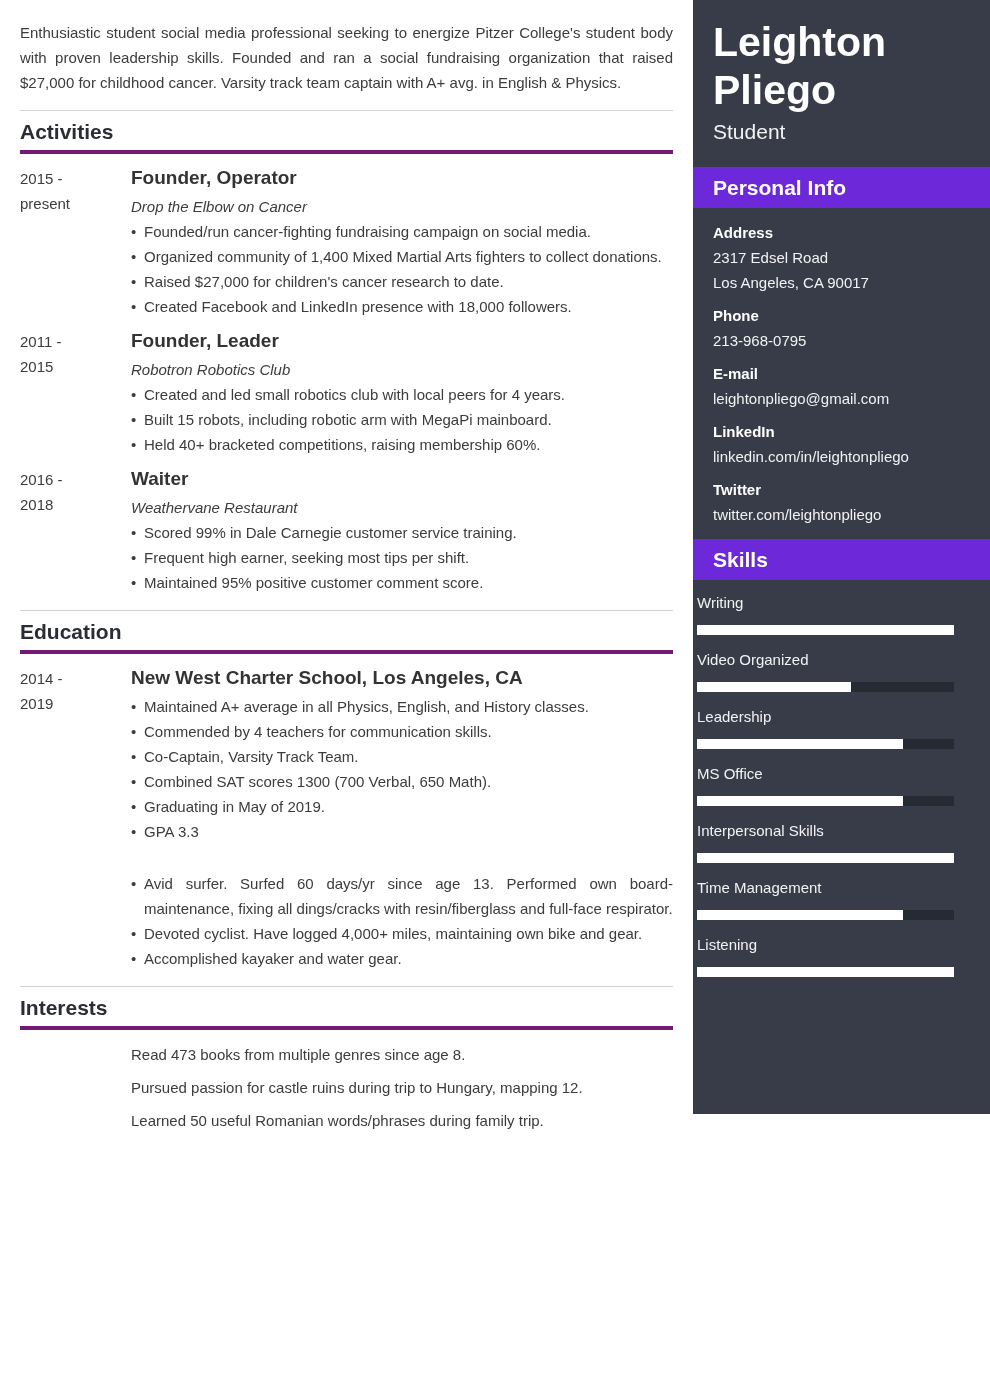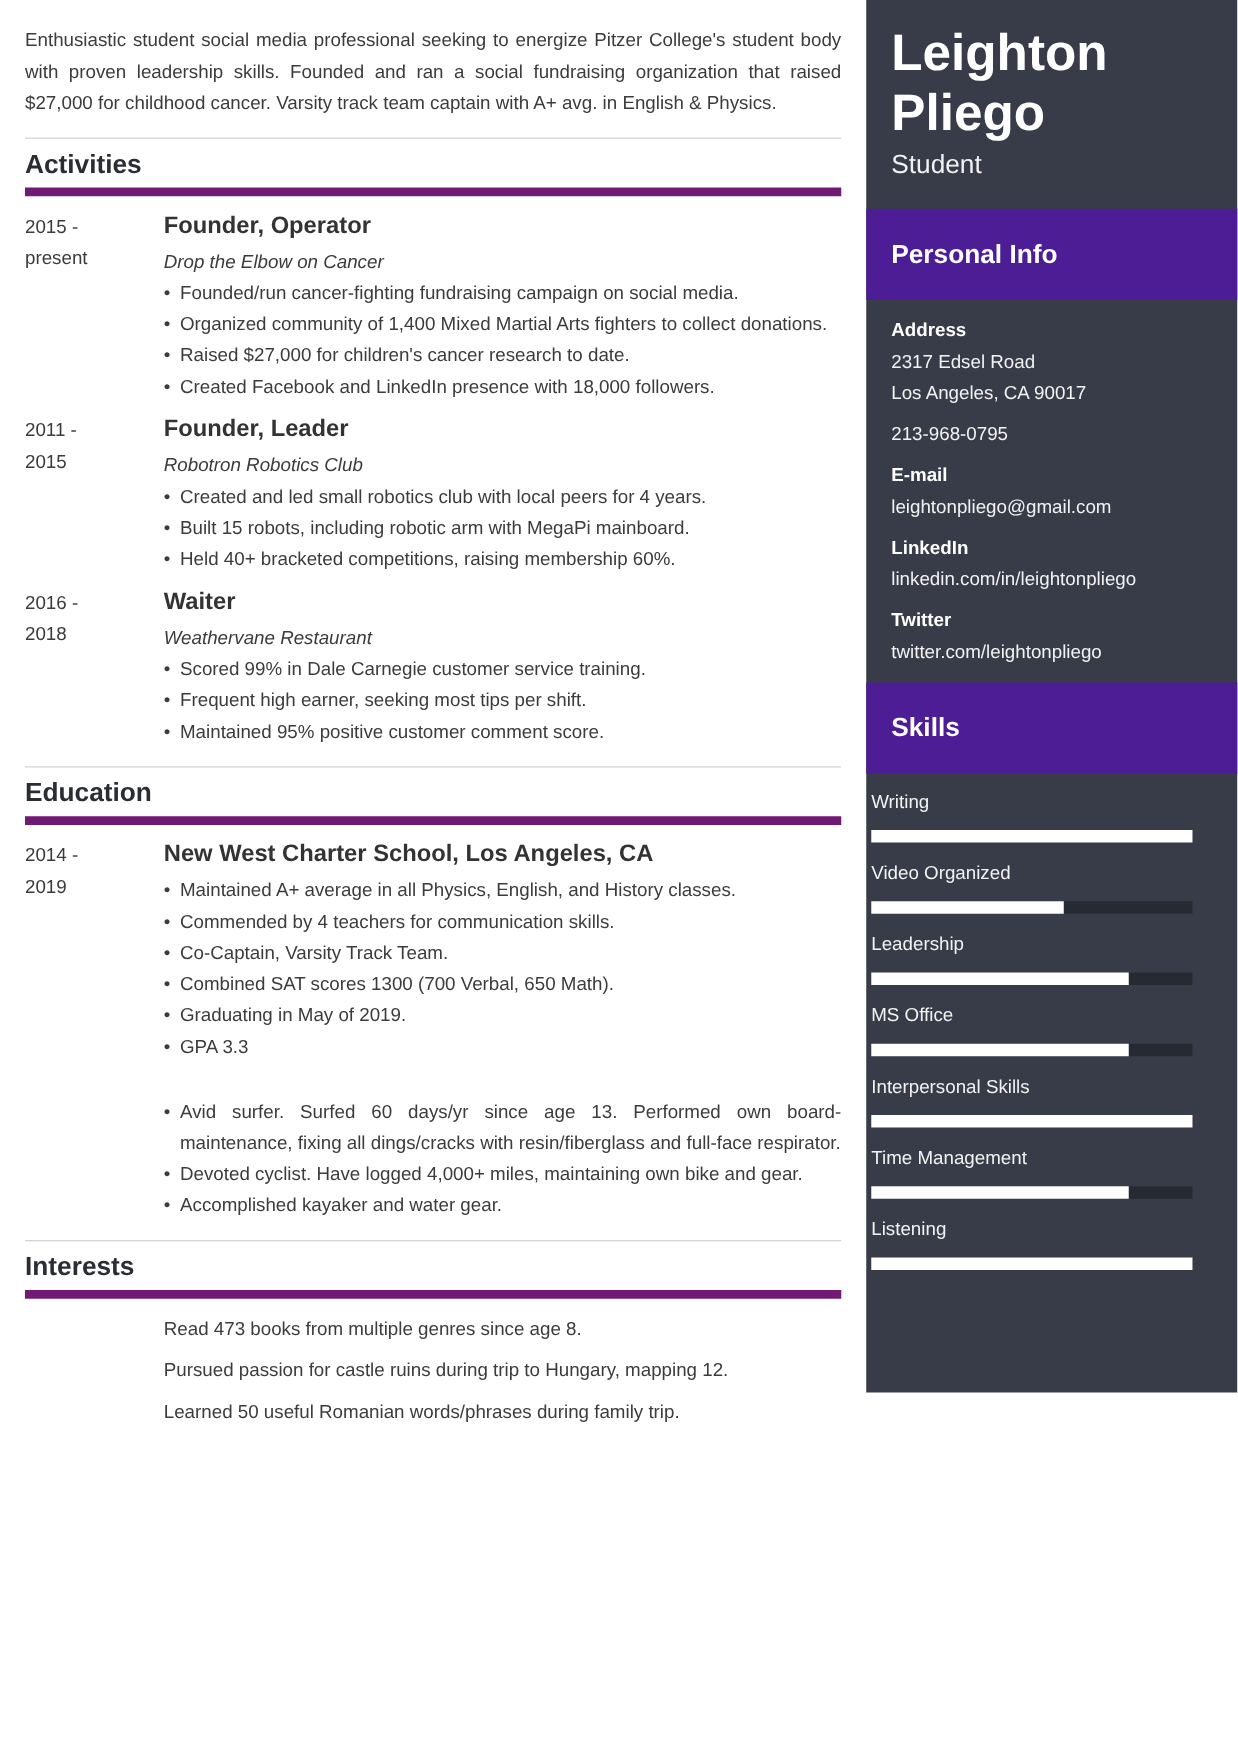--- a/index.html
+++ b/index.html
@@ -5,39 +5,39 @@
     * { box-sizing: border-box; margin: 0; padding: 0; }
     html, body { width: 990px; height: 1400px; background: #ffffff; overflow: hidden; }
     body { font-family: "Liberation Sans", sans-serif; color: #3a3a3a; position: relative; }
 
     .main { position: absolute; left: 20px; top: 0; width: 653px; }
     .summary { margin-top: 20px; font-size: 15px; line-height: 25px; text-align: justify; color: #3c3c3c; }
 
     .section { margin-top: 15px; }
     .section-title {
       border-top: 1px solid #d4d4d4;
-      border-bottom: 7px solid #701a75;
+      border-bottom: 4px solid #701a75;
       font-size: 21px; font-weight: bold; color: #2a2d34;
       padding: 9px 0 6px 0; line-height: 24px;
     }
     .entries { padding-top: 12px; }
     .entry { display: flex; margin-bottom: 10px; }
     .entry-date { width: 111px; flex-shrink: 0; font-size: 15px; line-height: 25px; color: #3c3c3c; }
     .entry-body { flex: 1; }
     .entry-title { font-size: 19px; font-weight: bold; color: #333; line-height: 24px; margin-bottom: 4px; }
     .entry-org { font-style: italic; font-size: 15px; line-height: 25px; color: #3c3c3c; }
     .bullets { list-style: none; }
     .bullets li { position: relative; padding-left: 13px; font-size: 15px; line-height: 25px; color: #3c3c3c; text-align: justify; }
     .bullets li::before { content: "•"; position: absolute; left: 0; top: 0; }
     .interests p { font-size: 15px; line-height: 25px; color: #3c3c3c; margin-bottom: 8px; }
 
     .sidebar { position: absolute; left: 693px; top: 0; width: 297px; height: 1114px; background: #373c48; color: #f2f2f2; }
     .name { padding: 18px 20px 0 20px; font-size: 41px; font-weight: bold; line-height: 48px; color: #ffffff; }
     .role { padding: 4px 20px 0 20px; font-size: 21px; line-height: 28px; color: #f2f2f2; }
-    .side-heading { background: #4c1d95; color: #ffffff; font-size: 21px; font-weight: bold; padding: 24px 20px; line-height: 25px; }
+    .side-heading { background: #6d28d9; color: #ffffff; font-size: 21px; font-weight: bold; padding: 8px 20px; line-height: 25px; }
     .info { padding: 12px 20px 4px 20px; }
     .info-block { margin-bottom: 8px; }
     .info-label { font-size: 15px; font-weight: bold; line-height: 25px; color: #ffffff; }
     .info-value { font-size: 15px; line-height: 25px; color: #f2f2f2; }
     .skills { padding: 12px 4px; }
     .skill { margin-bottom: 14px; }
     .skill-name { font-size: 15px; line-height: 22px; color: #f2f2f2; margin-bottom: 11px; }
     .skill-bar { width: 257px; height: 10px; background: #262a33; position: relative; }
     .skill-fill { position: absolute; left: 0; top: 0; height: 10px; background: #ffffff; }
   </style>
@@ -161,20 +161,21 @@
 
   <div style="height:21px"></div>
   <div class="side-heading">Personal Info</div>
   <div class="info">
     <div class="info-block">
       <div class="info-label">Address</div>
       <div class="info-value">2317 Edsel Road</div>
       <div class="info-value">Los Angeles, CA 90017</div>
     </div>
     <div class="info-block">
+      <div class="info-label">Phone</div>
       <div class="info-value">213-968-0795</div>
     </div>
     <div class="info-block">
       <div class="info-label">E-mail</div>
       <div class="info-value">leightonpliego@gmail.com</div>
     </div>
     <div class="info-block">
       <div class="info-label">LinkedIn</div>
       <div class="info-value">linkedin.com/in/leightonpliego</div>
     </div>

